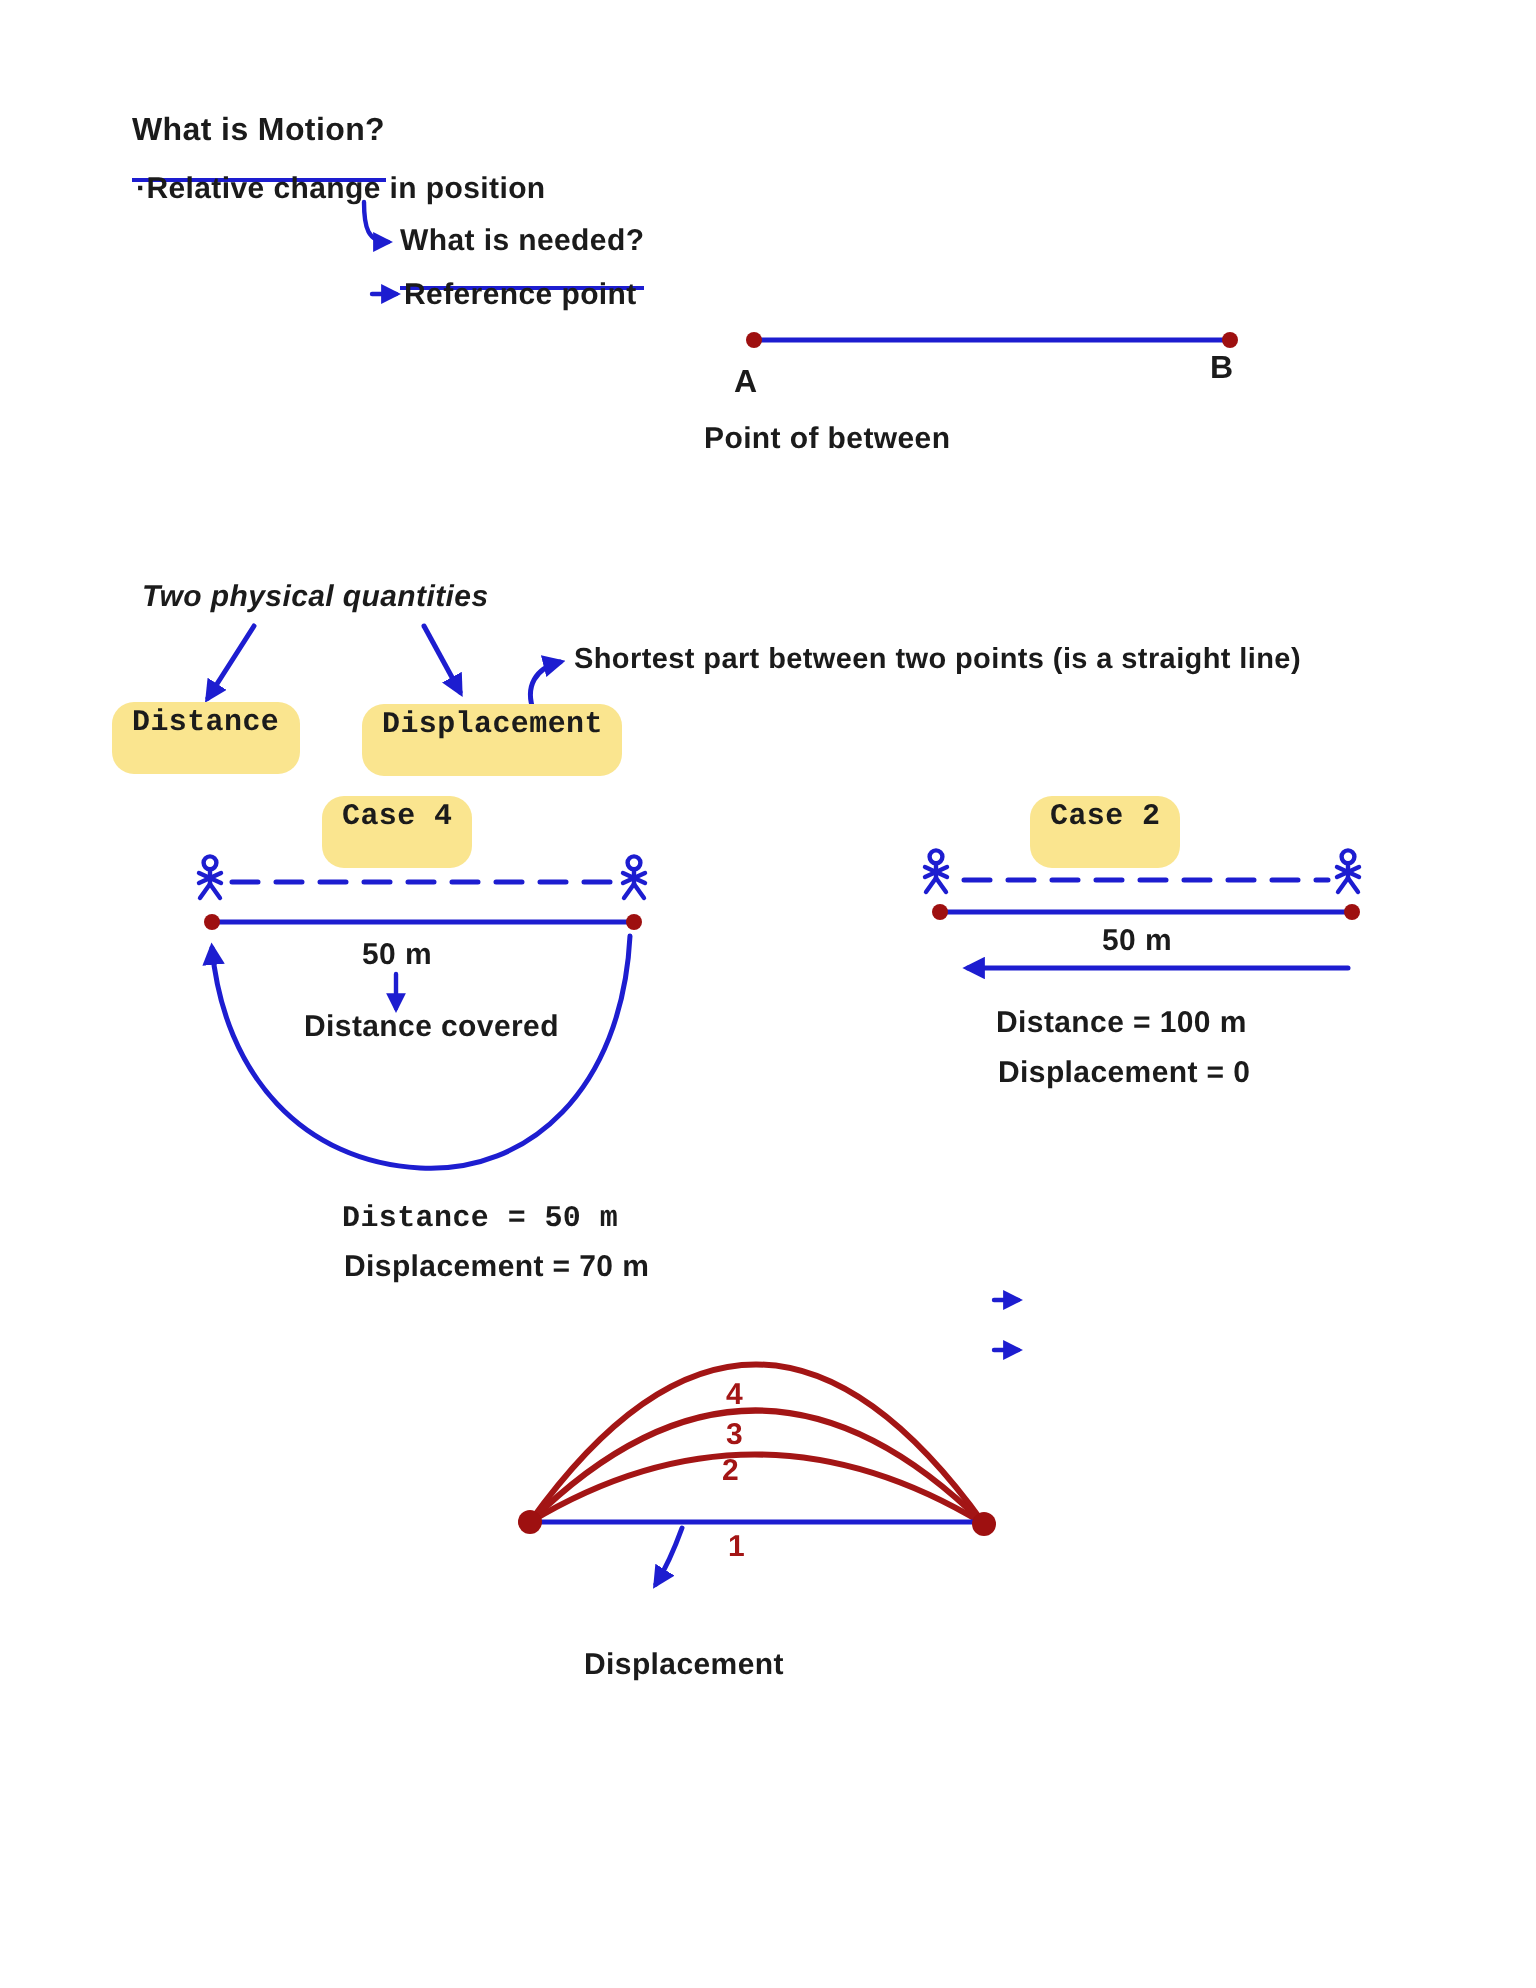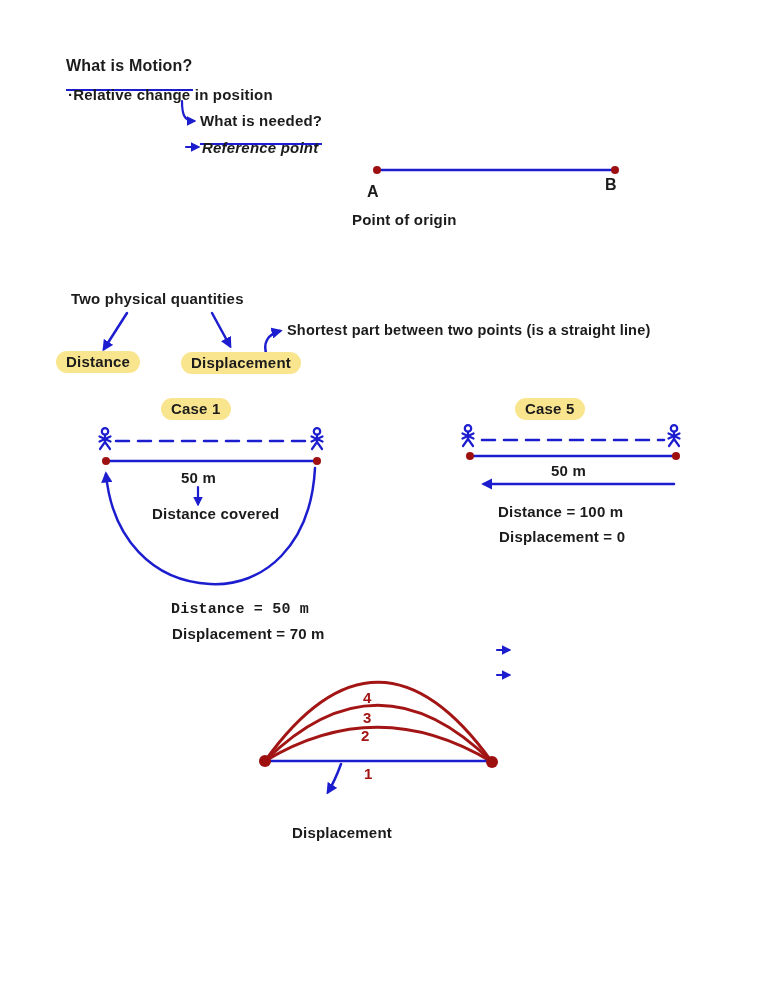--- a/index.html
+++ b/index.html
@@ -28,21 +28,22 @@
     color: var(--black);
     white-space: nowrap;
     letter-spacing: 0.2px;
   }
   .lg { font-size: 16px; }
   .sm { font-size: 14.5px; }
   .ul { border-bottom: 2.5px solid var(--blue); padding-bottom: 14px; }
   .pill {
     background: var(--yellow);
     border-radius: 11px;
-    padding: 2px 10px 3px;
+    padding: 2px 10px 17px;
+    font-family: Liberation Mono, monospace;
   }
   .redlab { color: var(--red); }
   .sb { stroke: var(--blue); fill: none; stroke-linecap: round; }
   .sr { stroke: var(--red); fill: none; stroke-linecap: round; }
   .w22 { stroke-width: 2.2; }
   .w25 { stroke-width: 2.5; }
   .w3  { stroke-width: 3; }
   .dash { stroke-dasharray: 13 9; }
   .dot { fill: var(--dotred); stroke: none; }
   .mfill { fill: var(--blue); }
@@ -109,38 +110,38 @@
     <path class="sr w3" d="M265,761 Q378,693 492,762"></path>
     <line class="sb w25" x1="265" y1="761" x2="492" y2="761"></line>
     <circle class="dot" cx="265" cy="761" r="6"></circle>
     <circle class="dot" cx="492" cy="762" r="6"></circle>
     <path class="sb w25" d="M341,764 C337,775 333,784 328,792" marker-end="url(#arrow-blue)"></path>
   </svg>
 
   <div class="hw lg ul" style="left:66px; top:57px;">What is Motion?</div>
   <div class="hw" style="left:68px; top:86px;">·Relative change in position</div>
   <div class="hw ul" style="left:200px; top:112px;">What is needed?</div>
-  <div class="hw" style="left:202px; top:139px;font-style:italic;">Reference point</div>
+  <div class="hw" style="left:202px; top:139px;">Reference point</div>
 
   <div class="hw lg" style="left:367px; top:183px;">A</div>
   <div class="hw lg" style="left:605px; top:176px;">B</div>
-  <div class="hw" style="left:352px; top:211px;">Point of origin</div>
+  <div class="hw" style="left:352px; top:211px;">Point of between</div>
 
-  <div class="hw" style="left:71px; top:290px;">Two physical quantities</div>
+  <div class="hw" style="left:71px; top:290px;font-style:italic;">Two physical quantities</div>
   <div class="hw sm" style="left:287px; top:322px;">Shortest part between two points (is a straight line)</div>
   <div class="hw pill" style="left:56px; top:351px;">Distance</div>
   <div class="hw pill" style="left:181px; top:352px;">Displacement</div>
 
-  <div class="hw pill" style="left:161px; top:398px;">Case 1</div>
+  <div class="hw pill" style="left:161px; top:398px;">Case 4</div>
   <div class="hw" style="left:181px; top:469px;">50 m</div>
   <div class="hw" style="left:152px; top:505px;">Distance covered</div>
   <div class="hw" style="left:171px; top:601px;font-family:Liberation Mono, monospace;">Distance = 50 m</div>
   <div class="hw" style="left:172px; top:625px;">Displacement = 70 m</div>
 
-  <div class="hw pill" style="left:515px; top:398px;">Case 5</div>
+  <div class="hw pill" style="left:515px; top:398px;">Case 2</div>
   <div class="hw" style="left:551px; top:462px;">50 m</div>
   <div class="hw" style="left:498px; top:503px;">Distance = 100 m</div>
   <div class="hw" style="left:499px; top:528px;">Displacement = 0</div>
 
 
   <div class="hw redlab" style="left:363px; top:689px;">4</div>
   <div class="hw redlab" style="left:363px; top:709px;">3</div>
   <div class="hw redlab" style="left:361px; top:727px;">2</div>
   <div class="hw redlab" style="left:364px; top:765px;">1</div>
   <div class="hw" style="left:292px; top:824px;">Displacement</div>

